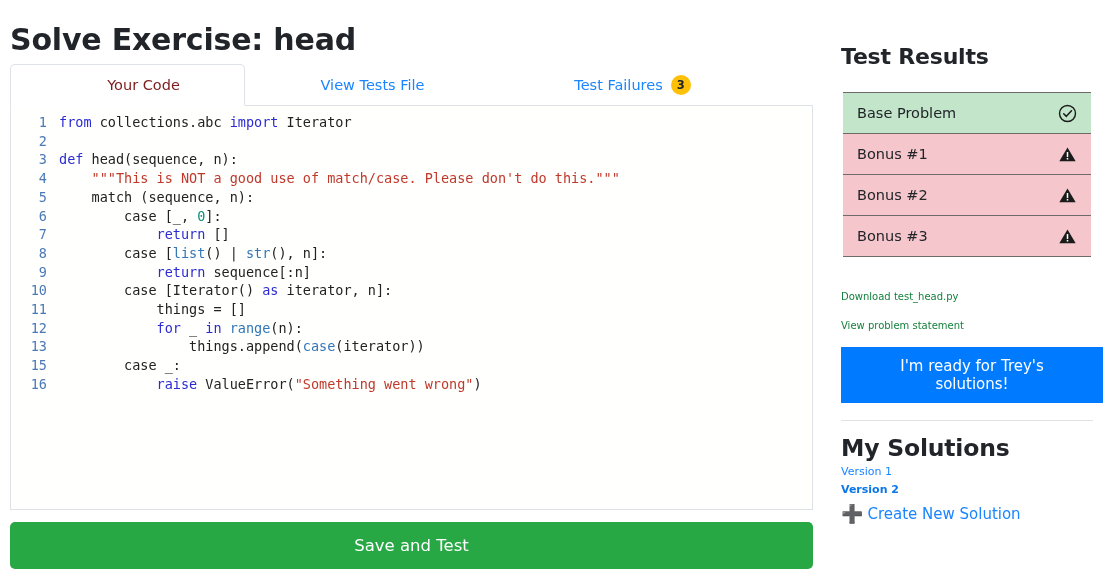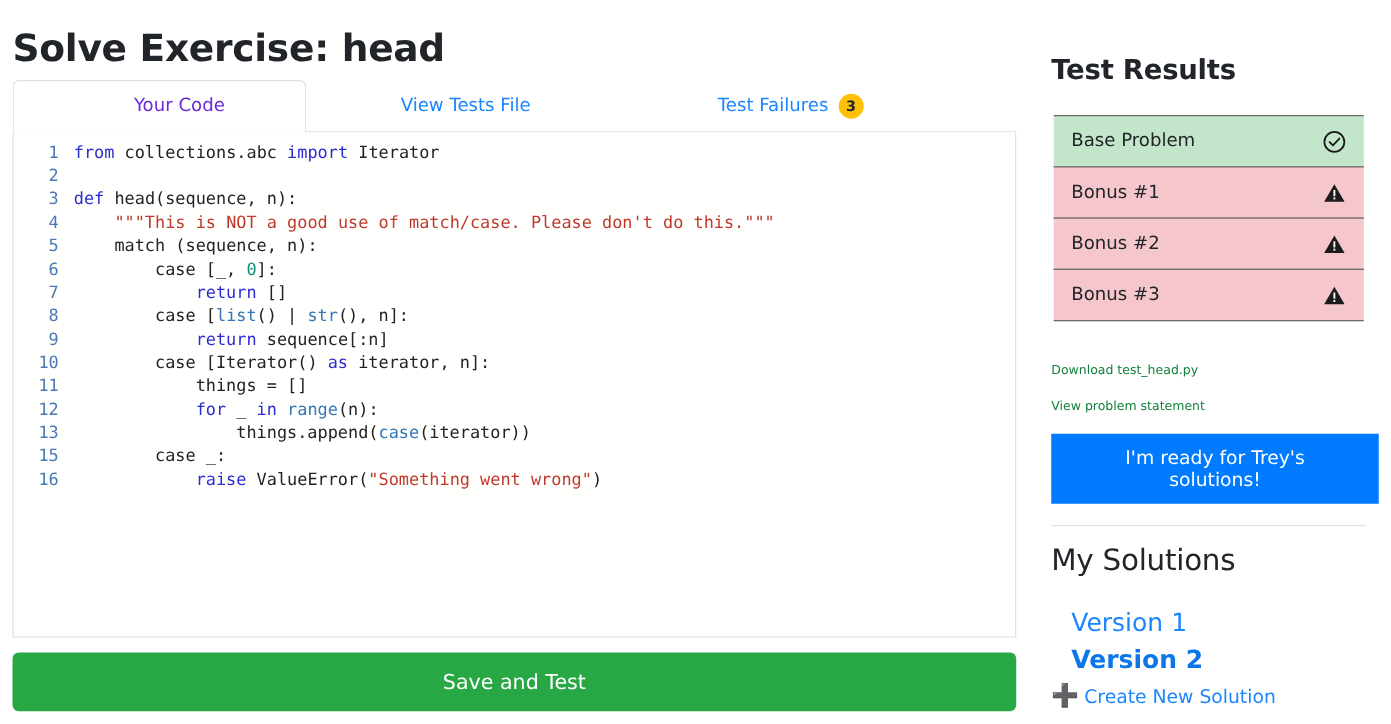--- a/index.html
+++ b/index.html
@@ -53,21 +53,21 @@
     position: relative;
     white-space: nowrap;
   }
   .tab-active {
     width: 235px;
     border: 1px solid #dee2e6;
     border-bottom: 1px solid #ffffff;
     border-top-left-radius: 5px;
     border-top-right-radius: 5px;
     background: #ffffff;
-    color: #6d28d9;
+    color: #7f1d1d;
     margin-bottom: -1px;
     padding-left: 44px;
   }
   .tab-link {
     color: #1a85ff;
     width: 255px;
   }
   .tab-link.tab-wide { width: 265px; }
   .tab-badge {
     display: inline-flex;
@@ -201,31 +201,31 @@
     cursor: pointer;
   }
   .divider {
     margin: 17px 10px 0 10px;
     height: 1px;
     background: #e2e2e2;
     border: 0;
   }
   .sol-heading {
     font-size: 23.5px;
-    font-weight: normal;
-    color: #212529;
-    margin: 13px 0 24px 10px;
+    font-weight: bold;
+    color: #212529;
+    margin: 13px 0 3px 10px;
     letter-spacing: -0.2px;
   }
   .sol-link {
     display: block;
     color: #1a85ff;
-    font-size: 20px;
+    font-size: 11px;
     text-decoration: none;
-    margin: 0 0 5px 26px;
+    margin: 0 0 5px 10px;
     cursor: pointer;
   }
   .sol-link.current { font-weight: bold; color: #0b76e8; }
   .create-row {
     display: flex;
     align-items: center;
     margin: 9px 0 0 10px;
     cursor: pointer;
   }
   .plus-icon {

